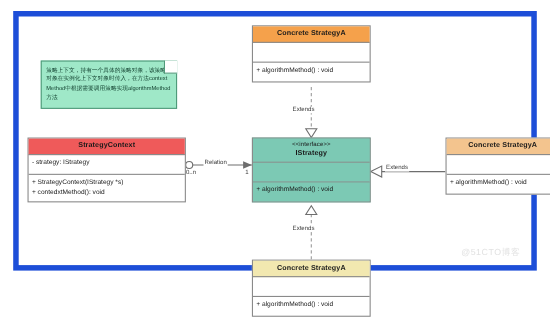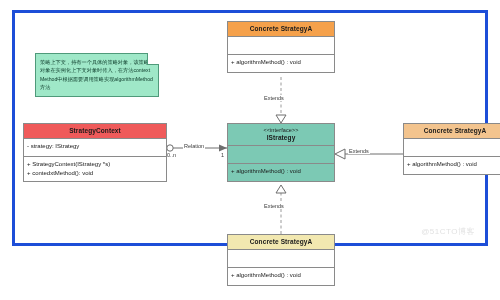--- a/index.html
+++ b/index.html
@@ -13,21 +13,21 @@
     overflow: hidden;
     font-family: "Liberation Sans", "DejaVu Sans", sans-serif;
   }
   #canvas {
     position: absolute;
     left: 12px;
     top: 10px;
     width: 476px;
     height: 236px;
     background: #ffffff;
-    border: 3px solid #1d4ed8;
+    border: 5px solid #1d4ed8;
     box-sizing: border-box;
   }
   .node {
     position: absolute;
     box-sizing: border-box;
     border: 1px solid #8a8a8a;
     background: #ffffff;
   }
   .node .hdr {
     font-size: 6.5px;

